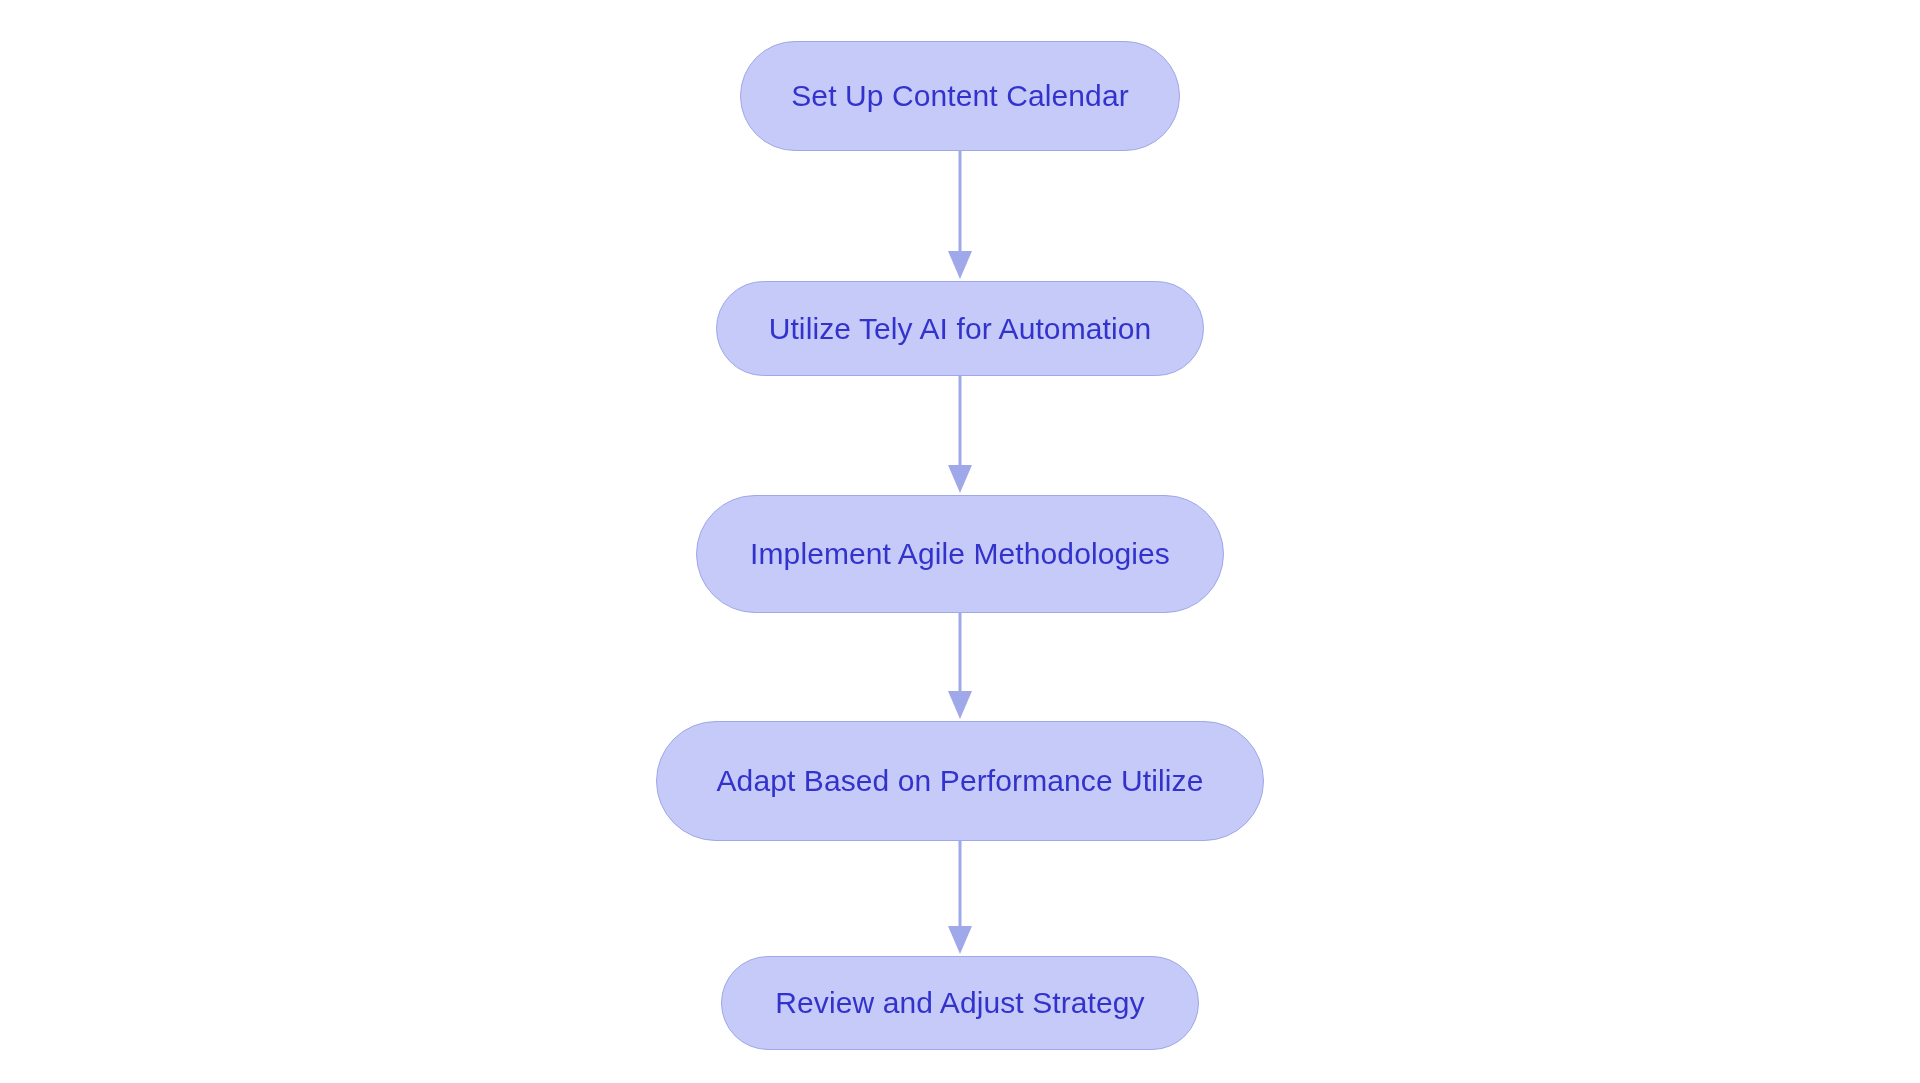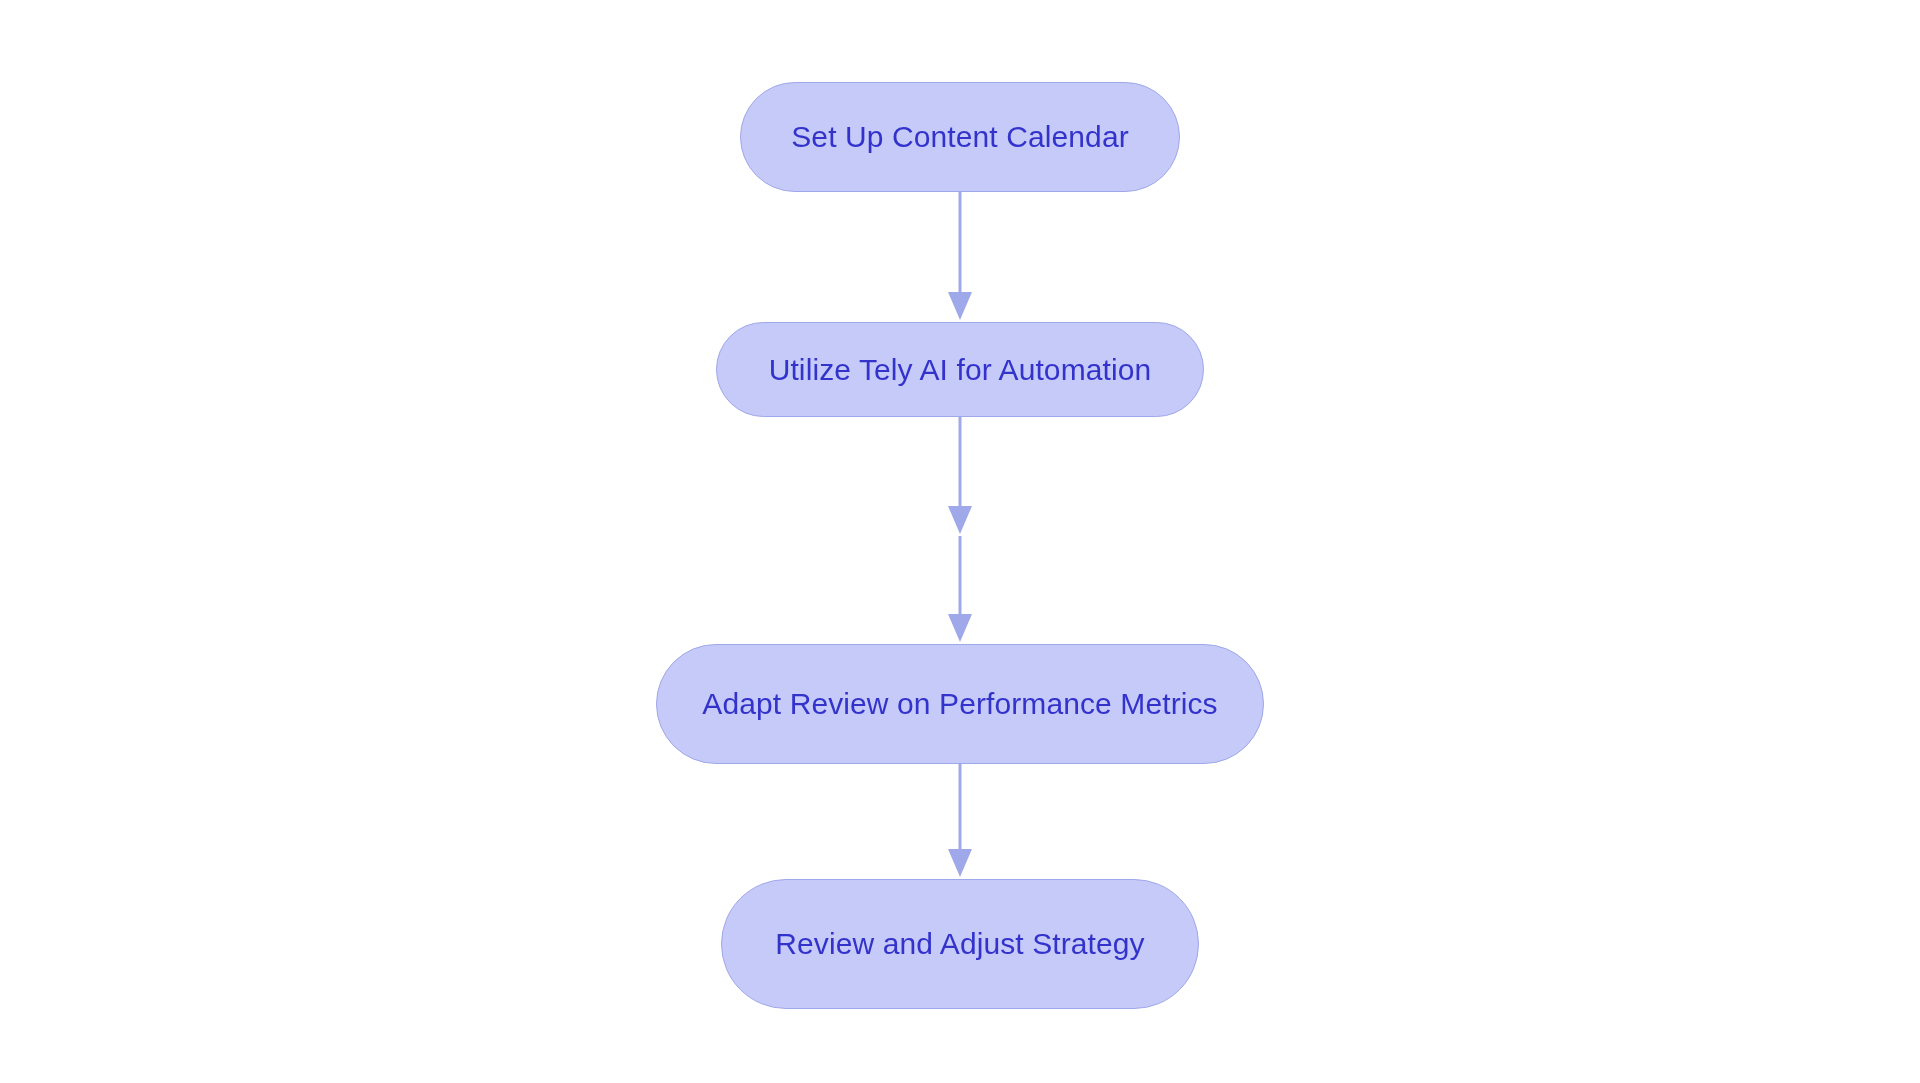--- a/index.html
+++ b/index.html
@@ -55,21 +55,21 @@
     color: #3333cc;
     line-height: 1;
     padding: 0 4px;
   }
 
   
   .node-1 { width: 440px; height: 110px; margin-top: 8px; }
   .node-2 { width: 488px; height: 95px; }
   .node-3 { width: 528px; height: 118px; }
   .node-4 { width: 608px; height: 120px; }
-  .node-5 { width: 478px; height: 130px; }
+  .node-5 { width: 478px; height: 94px; }
 
   
   .flow-connector {
     position: relative;
     width: 40px;
     display: flex;
     justify-content: center;
   }
   .connector-1 { height: 130px; }
   .connector-2 { height: 119px; }
@@ -110,30 +110,33 @@
       <span class="node-label">Utilize Tely AI for Automation</span>
     </div>
 
     <div class="flow-connector connector-2">
       <svg width="40" height="119" viewBox="0 0 40 119" aria-hidden="true">
         <line class="connector-line" x1="20" y1="0" x2="20" y2="97"></line>
         <polygon class="connector-arrowhead" points="20,117 8,89 32,89"></polygon>
       </svg>
     </div>
 
+    <div class="flow-node node-3">
+      <span class="node-label">Implement Agile Methodologies</span>
+    </div>
 
     <div class="flow-connector connector-3">
       <svg width="40" height="108" viewBox="0 0 40 108" aria-hidden="true">
         <line class="connector-line" x1="20" y1="0" x2="20" y2="86"></line>
         <polygon class="connector-arrowhead" points="20,106 8,78 32,78"></polygon>
       </svg>
     </div>
 
     <div class="flow-node node-4">
-      <span class="node-label">Adapt Review on Performance Metrics</span>
+      <span class="node-label">Adapt Based on Performance Utilize</span>
     </div>
 
     <div class="flow-connector connector-4">
       <svg width="40" height="115" viewBox="0 0 40 115" aria-hidden="true">
         <line class="connector-line" x1="20" y1="0" x2="20" y2="93"></line>
         <polygon class="connector-arrowhead" points="20,113 8,85 32,85"></polygon>
       </svg>
     </div>
 
     <div class="flow-node node-5">

